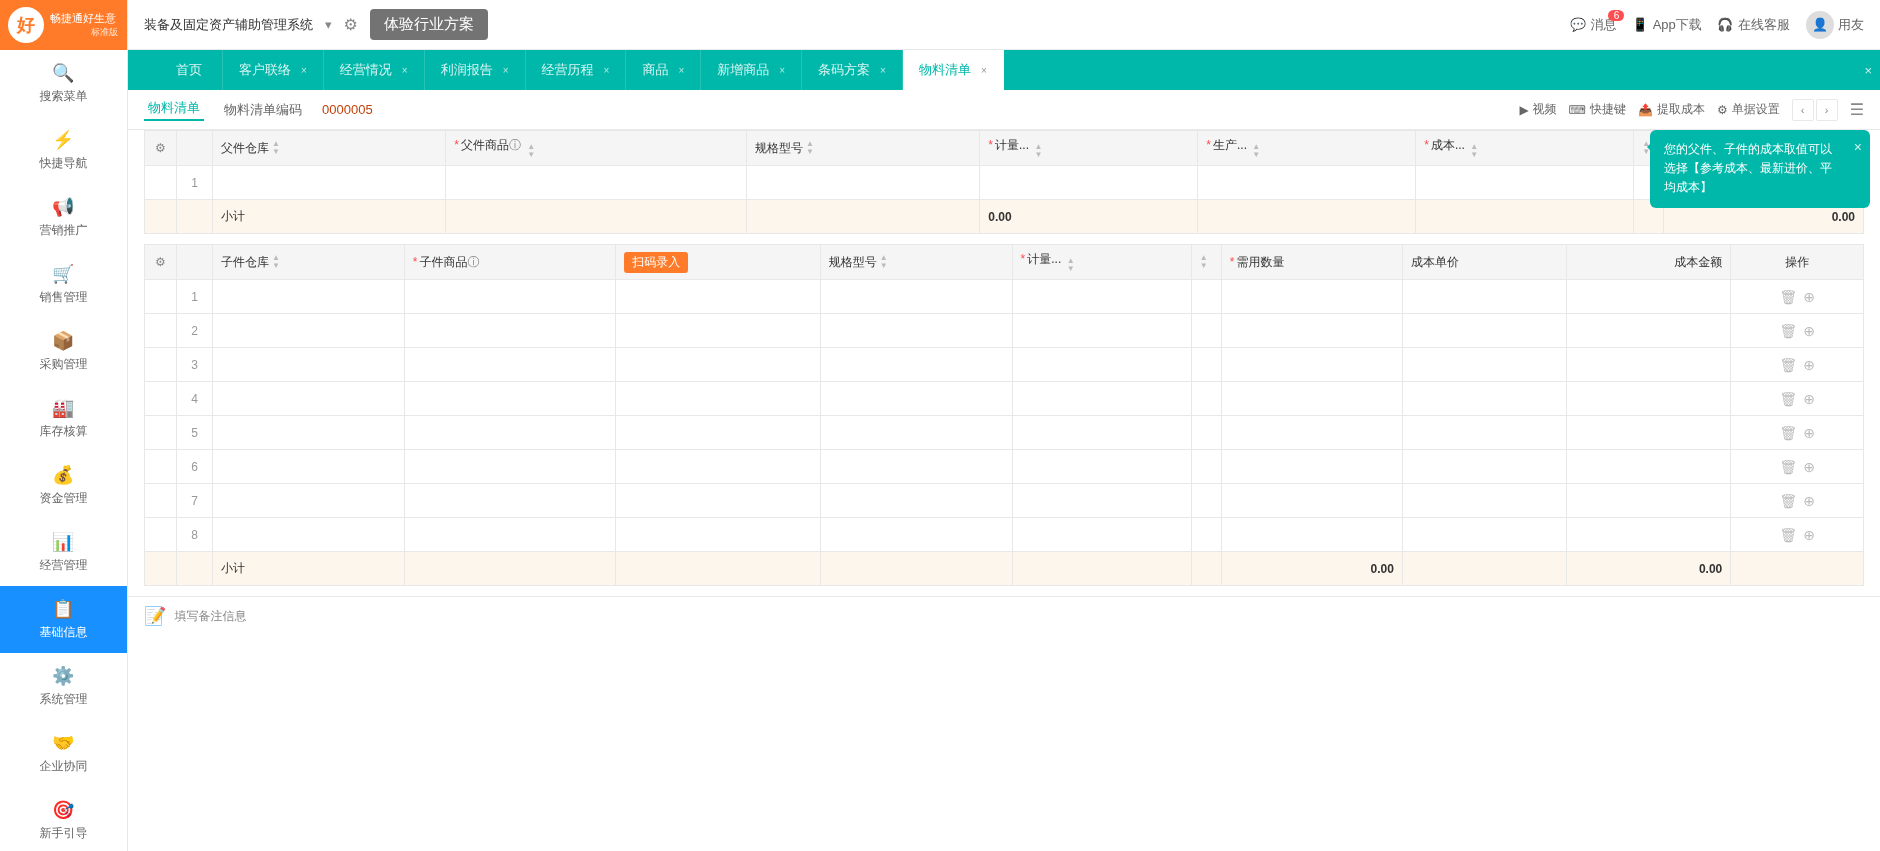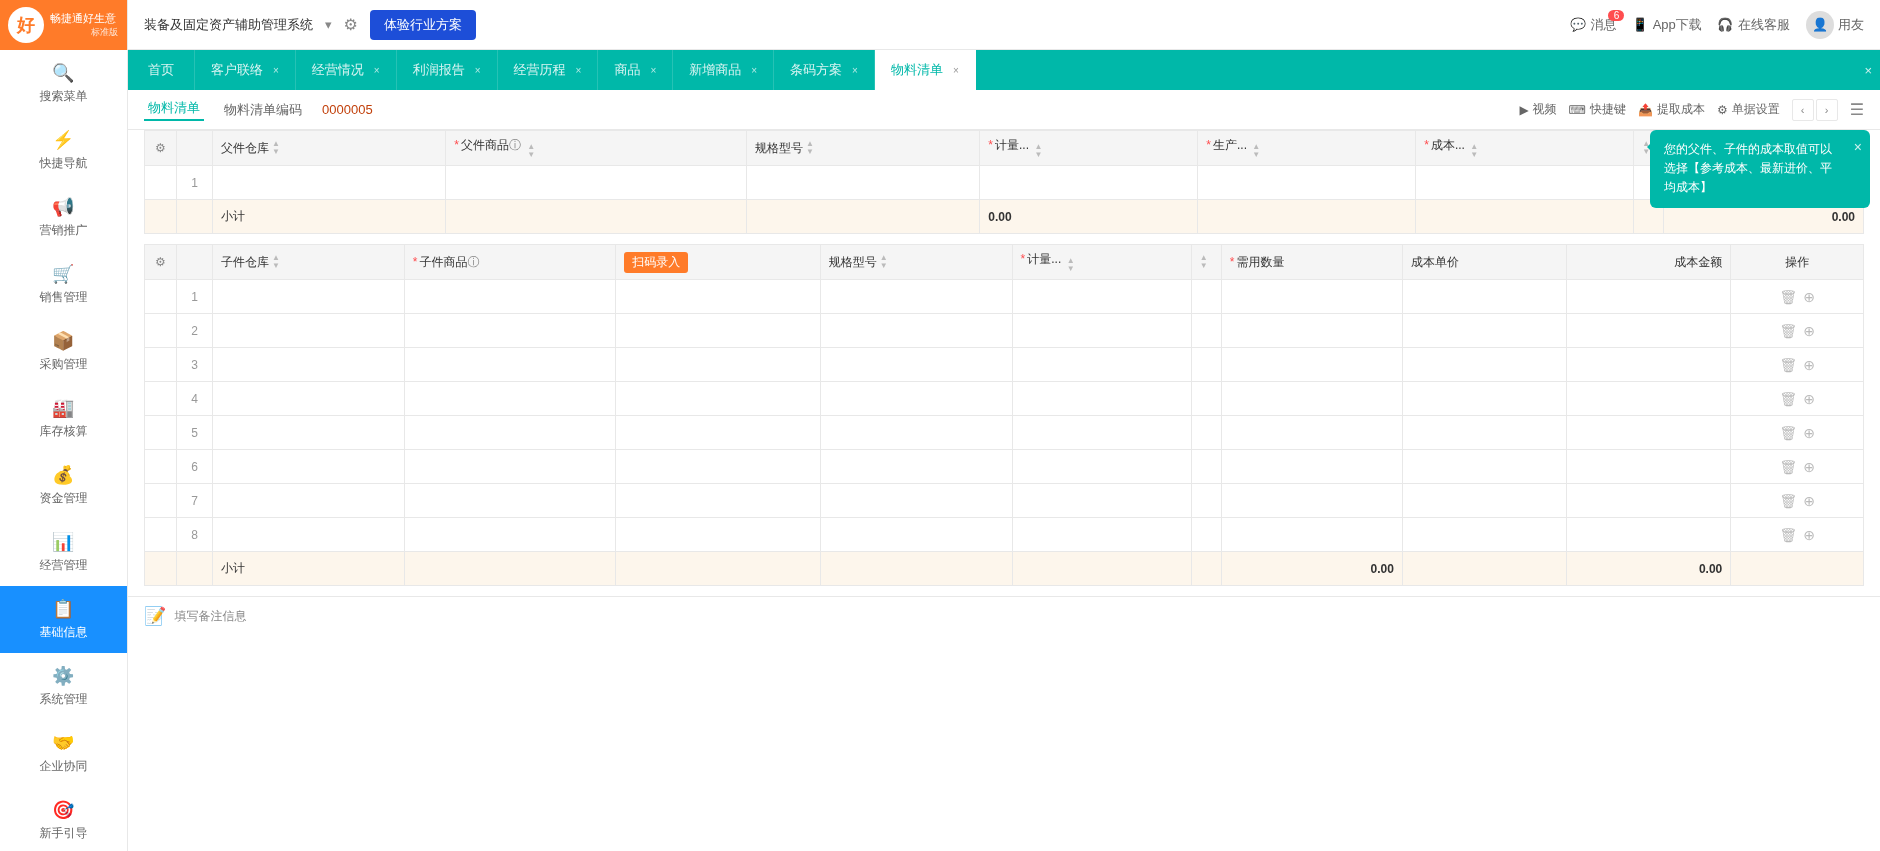--- a/index.html
+++ b/index.html
@@ -15,33 +15,33 @@
     .sidebar-item { display: flex; flex-direction: column; align-items: center; padding: 12px 4px; cursor: pointer; color: #666; gap: 4px; font-size: 12px; border-bottom: none; }
     .sidebar-item.highlight { background: #1890ff; color: #fff; }
     .sidebar-icon { font-size: 18px; }
 
     
     .main { flex: 1; display: flex; flex-direction: column; overflow: hidden; }
 
     
     .topbar { height: 50px; background: #fff; border-bottom: 1px solid #e8e8e8; display: flex; align-items: center; padding: 0 16px; gap: 12px; }
     .topbar-settings-icon { color: #888; cursor: pointer; font-size: 16px; }
-    .topbar-trial-btn { background: #1d4ed8; color: #fff; border: none; border-radius: 4px; padding: 6px 14px; cursor: pointer; font-size: 13px; }
+    .topbar-trial-btn { background: #737373; color: #fff; border: none; border-radius: 4px; padding: 6px 14px; cursor: pointer; font-size: 15px; }
     .topbar-right { display: flex; align-items: center; gap: 16px; margin-left: auto; }
     .topbar-right-item { display: flex; align-items: center; gap: 4px; color: #666; font-size: 13px; cursor: pointer; position: relative; }
     .badge { background: #ff4d4f; color: #fff; border-radius: 10px; padding: 0 5px; font-size: 10px; position: absolute; top: -6px; right: -8px; min-width: 16px; text-align: center; }
     .topbar-avatar { width: 28px; height: 28px; background: #ddd; border-radius: 50%; display: flex; align-items: center; justify-content: center; color: #888; }
 
     
     .tabs { height: 40px; background: #00b8a9; display: flex; align-items: stretch; overflow-x: auto; }
     .tab { display: flex; align-items: center; padding: 13px 16px; color: rgba(255,255,255,0.85); cursor: pointer; font-size: 13px; gap: 6px; white-space: nowrap; border-right: 1px solid rgba(255,255,255,0.15); flex-shrink: 0; }
     .tab.active { background: #fff; color: #00b8a9; font-weight: 500; }
     .tab-close { font-size: 10px; color: rgba(255,255,255,0.7); margin-left: 4px; }
     .tab.active .tab-close { color: #999; }
-    .tab-first { padding: 0 20px; }
+    .tab-first { padding: 0 20px; margin-left: 28px; }
     .tabs-end-close { display: flex; align-items: center; padding: 0 8px; color: rgba(255,255,255,0.8); cursor: pointer; margin-left: auto; }
 
     
     .sub-header { height: 40px; background: #fff; border-bottom: 1px solid #e8e8e8; display: flex; align-items: center; padding: 0 16px; gap: 16px; }
     .sub-header-tab { color: #666; cursor: pointer; font-size: 13px; padding: 0 4px; }
     .sub-header-tab.active { color: #00b8a9; border-bottom: 2px solid #00b8a9; padding-bottom: 2px; }
     .sub-header-code { color: #c2410c; font-weight: 500; }
     .sub-header-right { margin-left: auto; display: flex; align-items: center; gap: 12px; color: #666; font-size: 12px; }
     .sub-header-right-item { display: flex; align-items: center; gap: 4px; cursor: pointer; }
 

